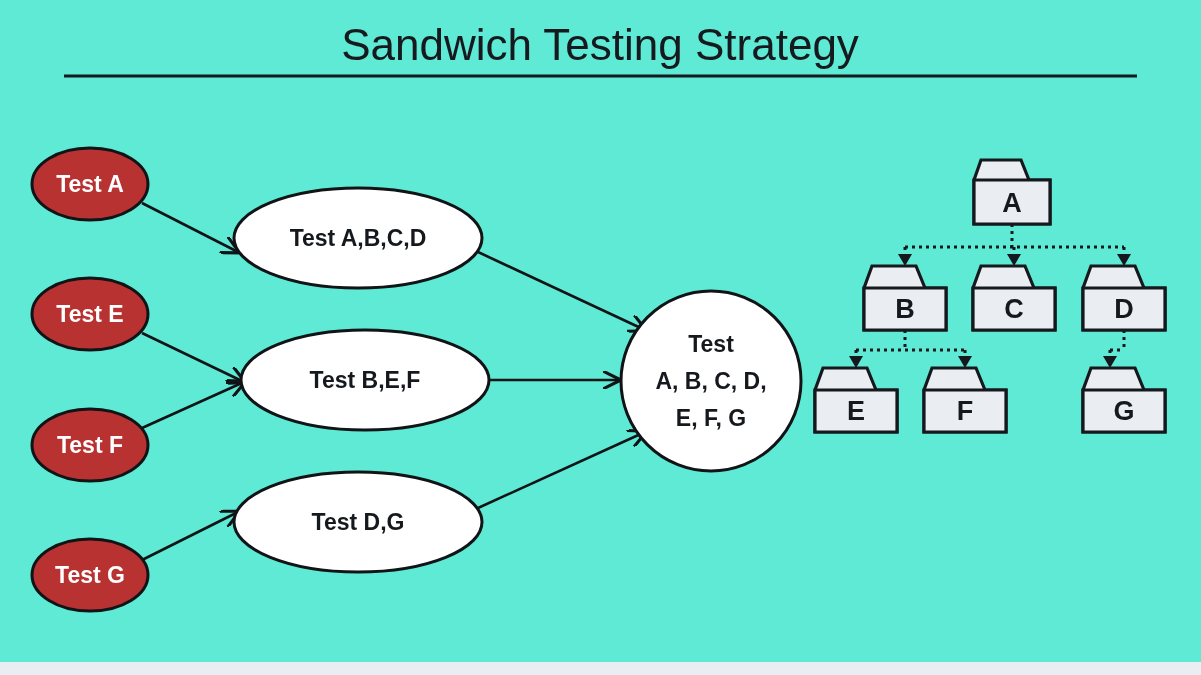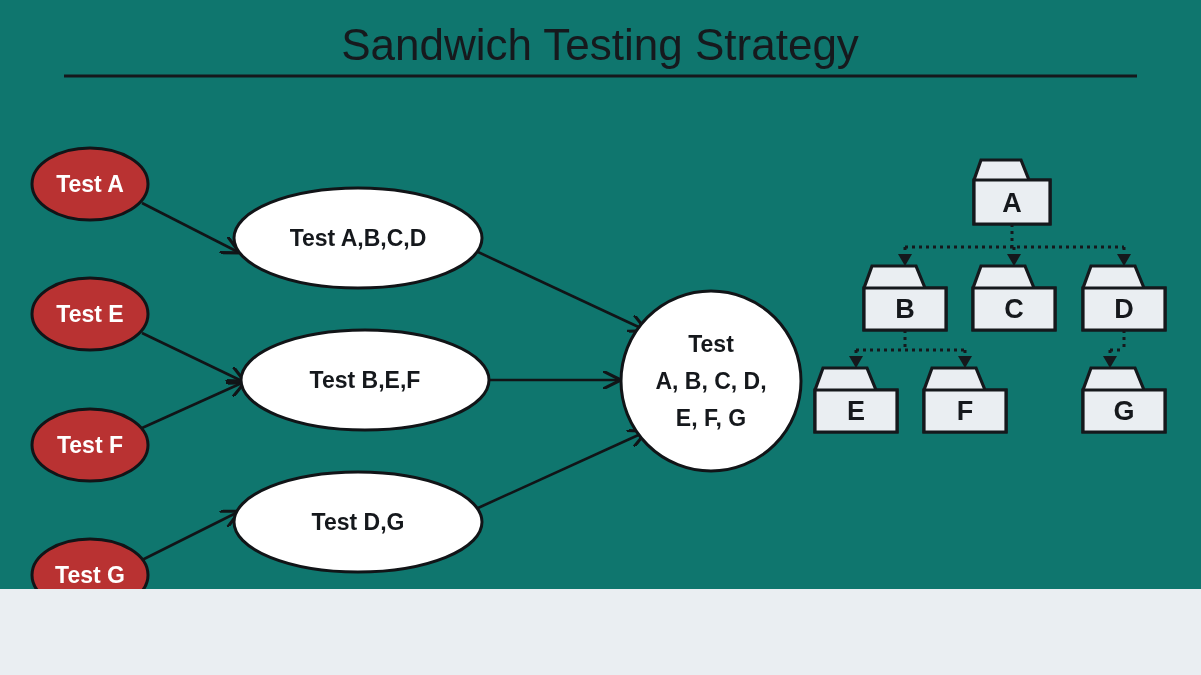--- a/index.html
+++ b/index.html
@@ -3,22 +3,22 @@
 <meta charset="utf-8">
 <style>
   html, body {
     margin: 0;
     padding: 0;
     background: #eaeef2;
   }
   #page {
     position: relative;
     width: 1201px;
-    height: 589px;
-    background: #0f766e;
+    height: 662px;
+    background: #5eead4;
     overflow: hidden;
     font-family: "Liberation Sans", sans-serif;
   }
   #diagram {
     position: absolute;
     left: 0;
     top: 0;
     width: 1201px;
     height: 675px;
     display: block;

